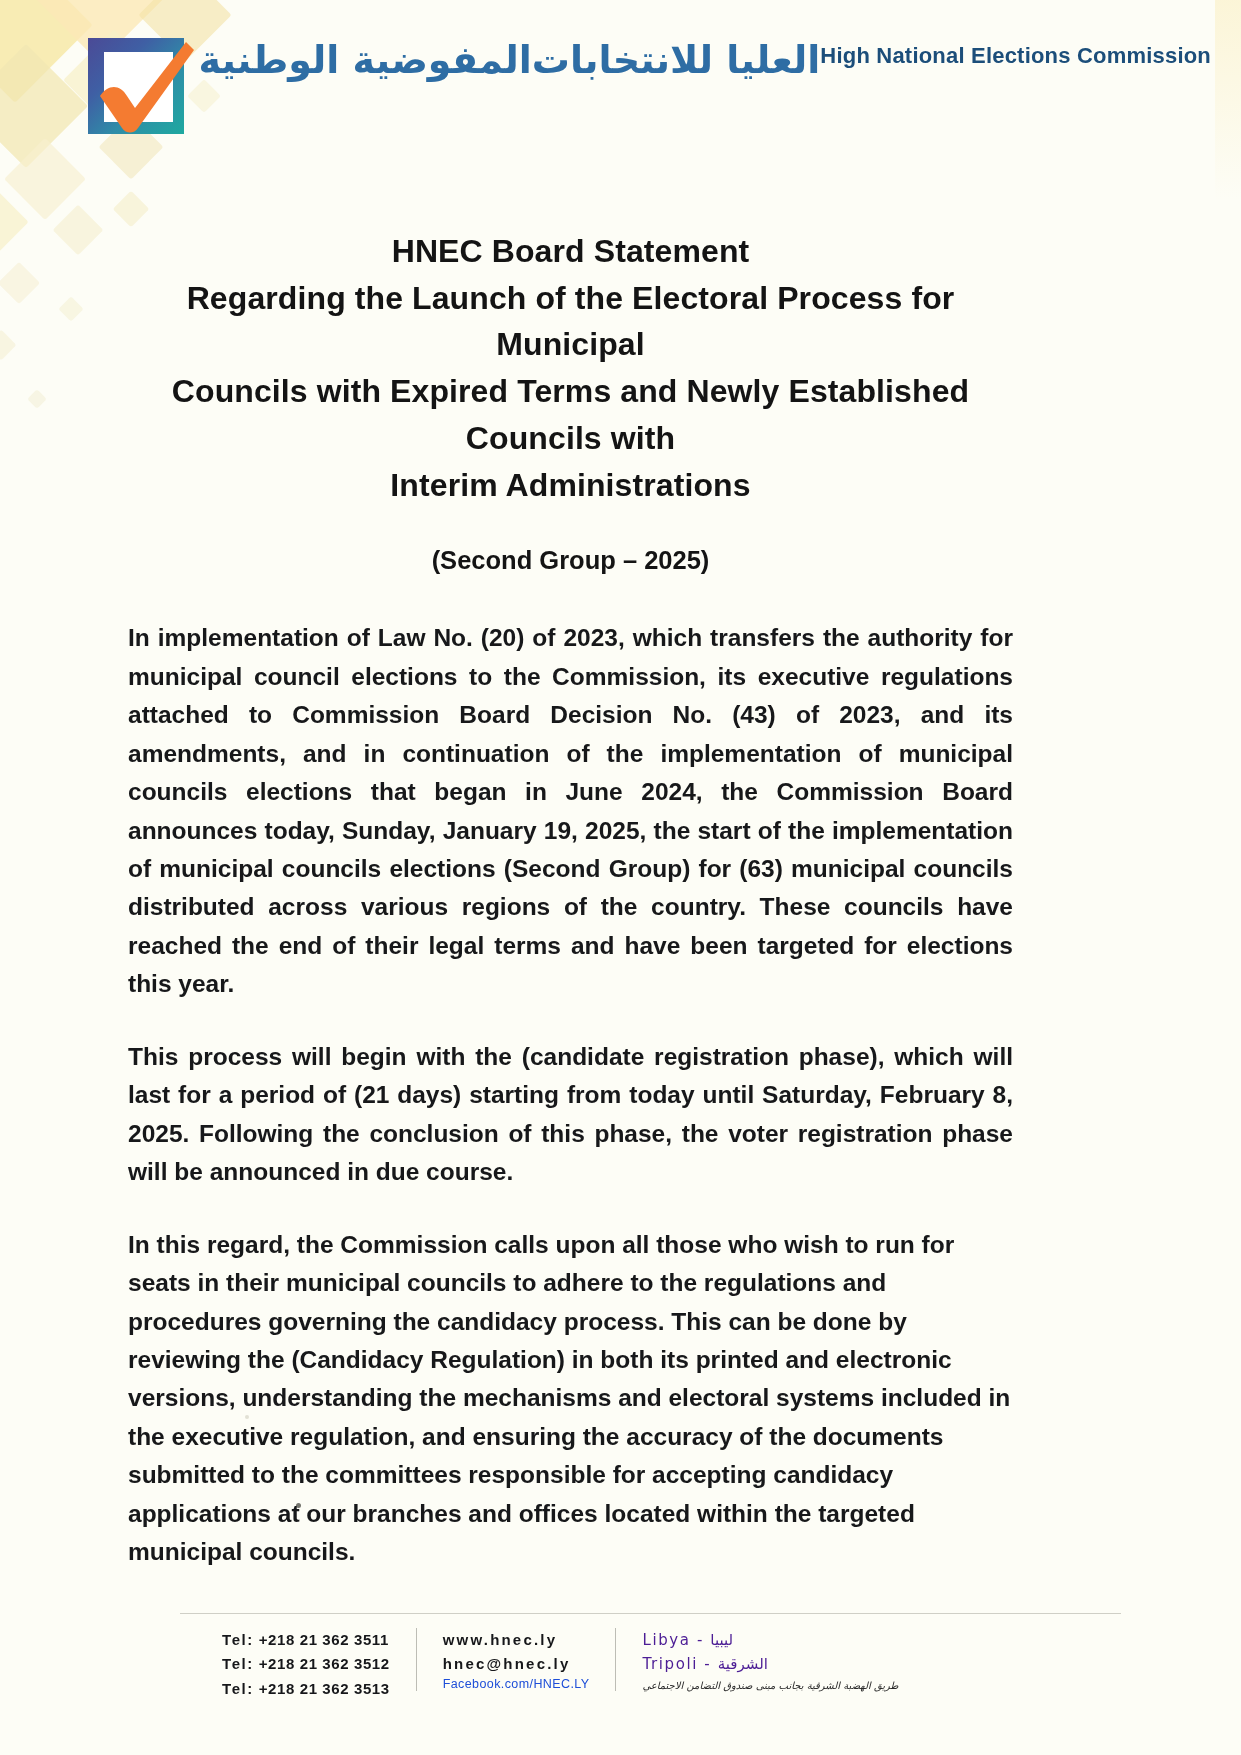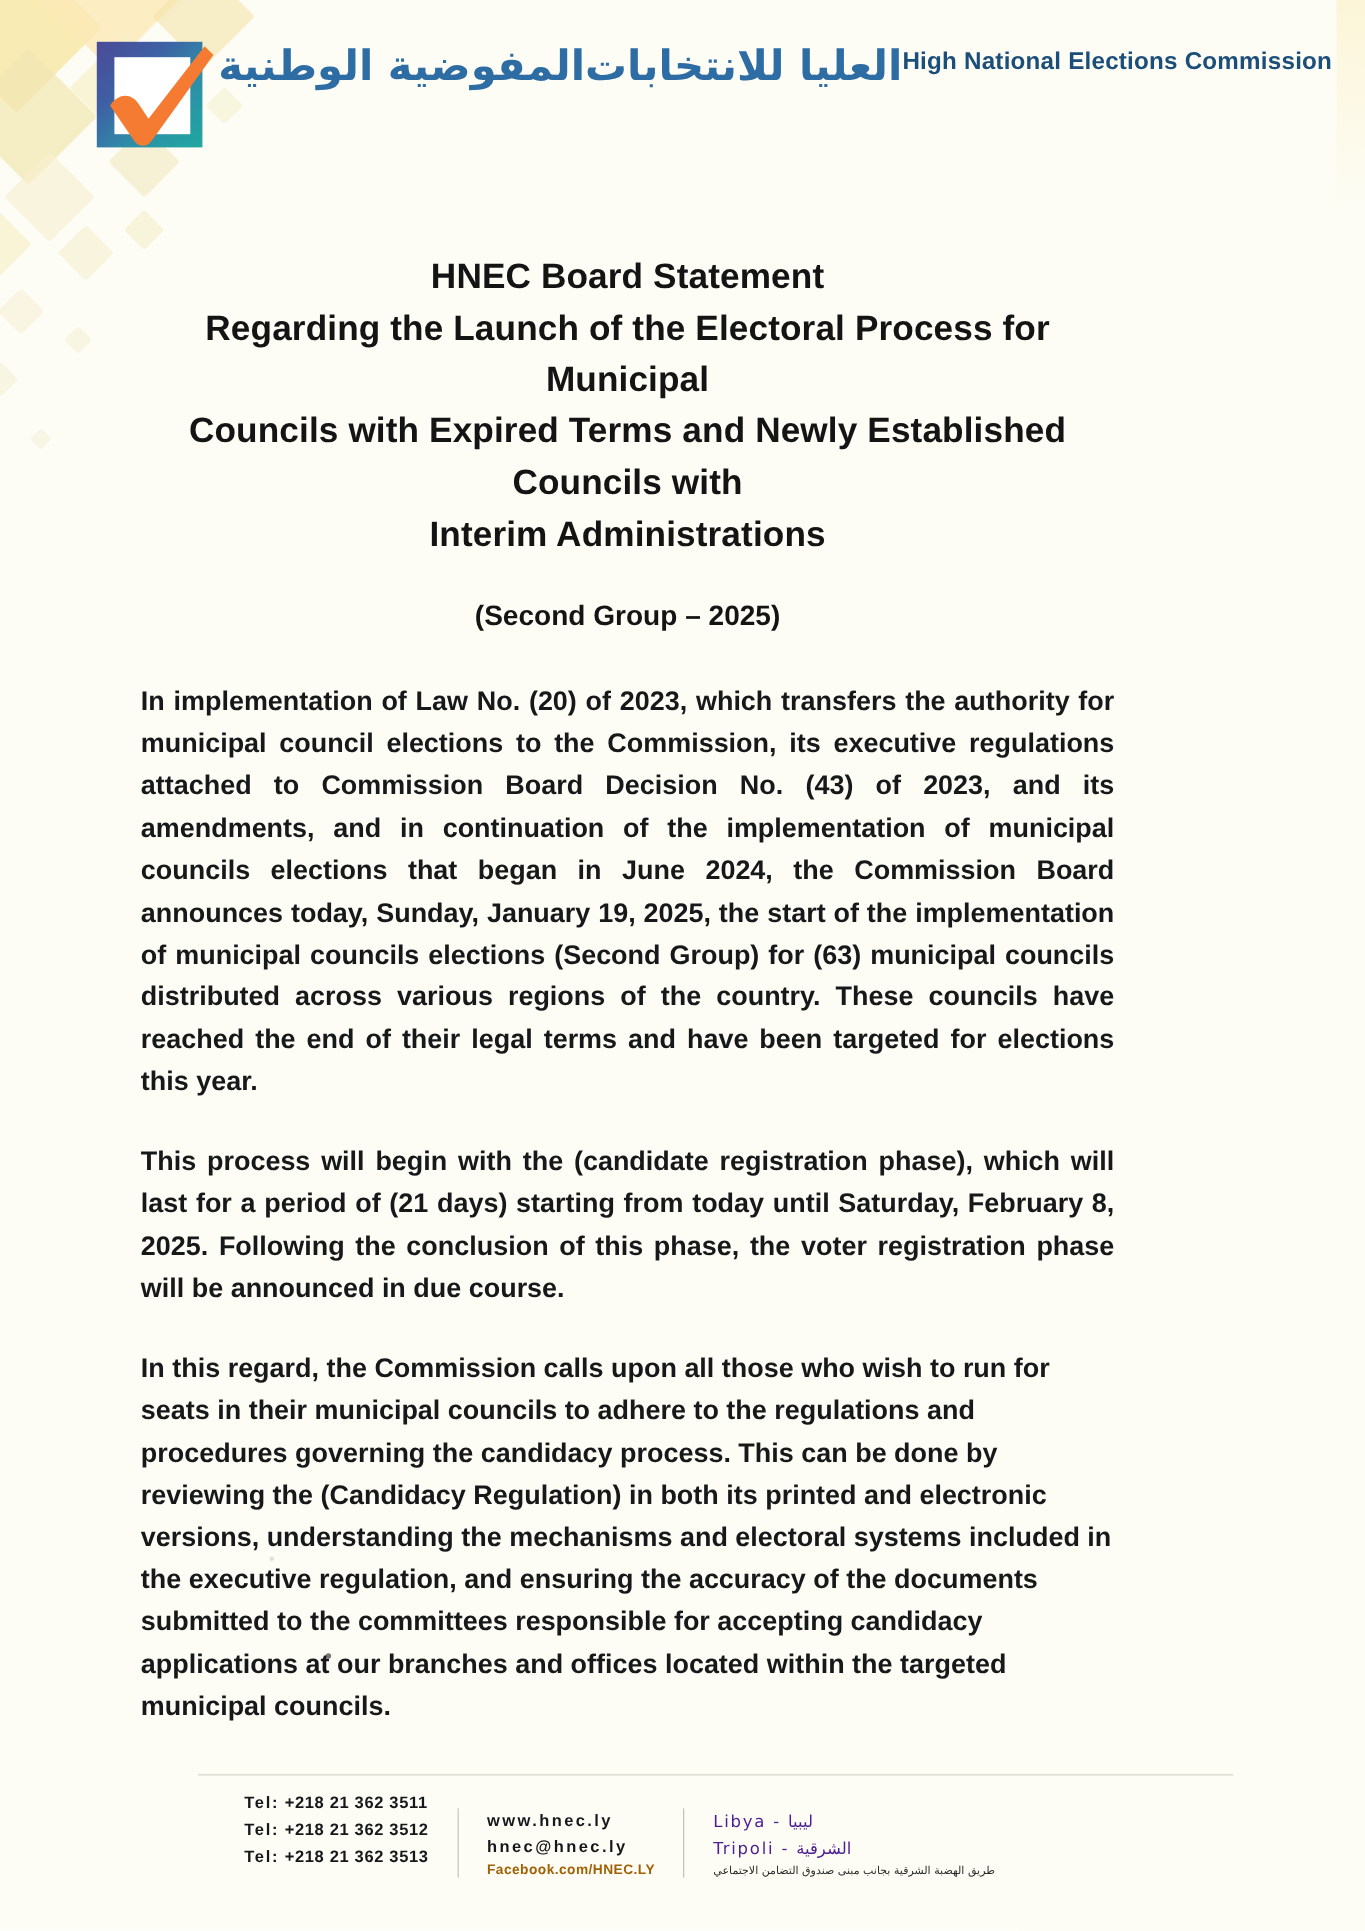--- a/index.html
+++ b/index.html
@@ -159,59 +159,60 @@
   .footer {
     position: absolute;
     left: 196px;
     top: 1628px;
     width: 960px;
     display: flex;
     align-items: flex-start;
     font-size: 15px;
   }
   .f-col { padding: 0 26px; }
-  .f-col.sep { border-left: 1px solid #bdbdb5; margin-top: 16px; }
+  .f-col.sep { border-left: 1px solid #bdbdb5; }
   .f-tel {
     font-weight: bold;
     letter-spacing: .6px;
     line-height: 1.62;
     white-space: nowrap;
     color: #16171a;
   }
   .f-tel .lbl { font-weight: bold; letter-spacing: 1.6px; }
   .f-web {
     font-weight: bold;
     letter-spacing: 2.2px;
     line-height: 1.62;
     white-space: nowrap;
     color: #16171a;
   }
   .f-fb {
-    font-weight: bold;
+    font-weight: normal;
     font-size: 12.5px;
     letter-spacing: .4px;
     white-space: nowrap;
-    color: #a16207;
+    color: #1d4ed8;
   }
   .f-place {
     font-weight: normal;
     letter-spacing: 1.6px;
     line-height: 1.62;
     white-space: nowrap;
     color: #4c1d95;
     font-family: "DejaVu Sans", sans-serif;
   }
   .f-place .ar { font-family: "DejaVu Sans", sans-serif; }
   .f-addr {
     font-family: "DejaVu Sans", sans-serif;
     font-size: 10px;
     color: #2a2a2a;
     direction: rtl;
     white-space: nowrap;
     margin-top: 3px;
+    font-style: italic;
   }
 
   
   .speck { position: absolute; background: #c8c6b4; border-radius: 50%; opacity: .5; }
 </style>
 </head>
 <body>
 
 <div class="page">
 

